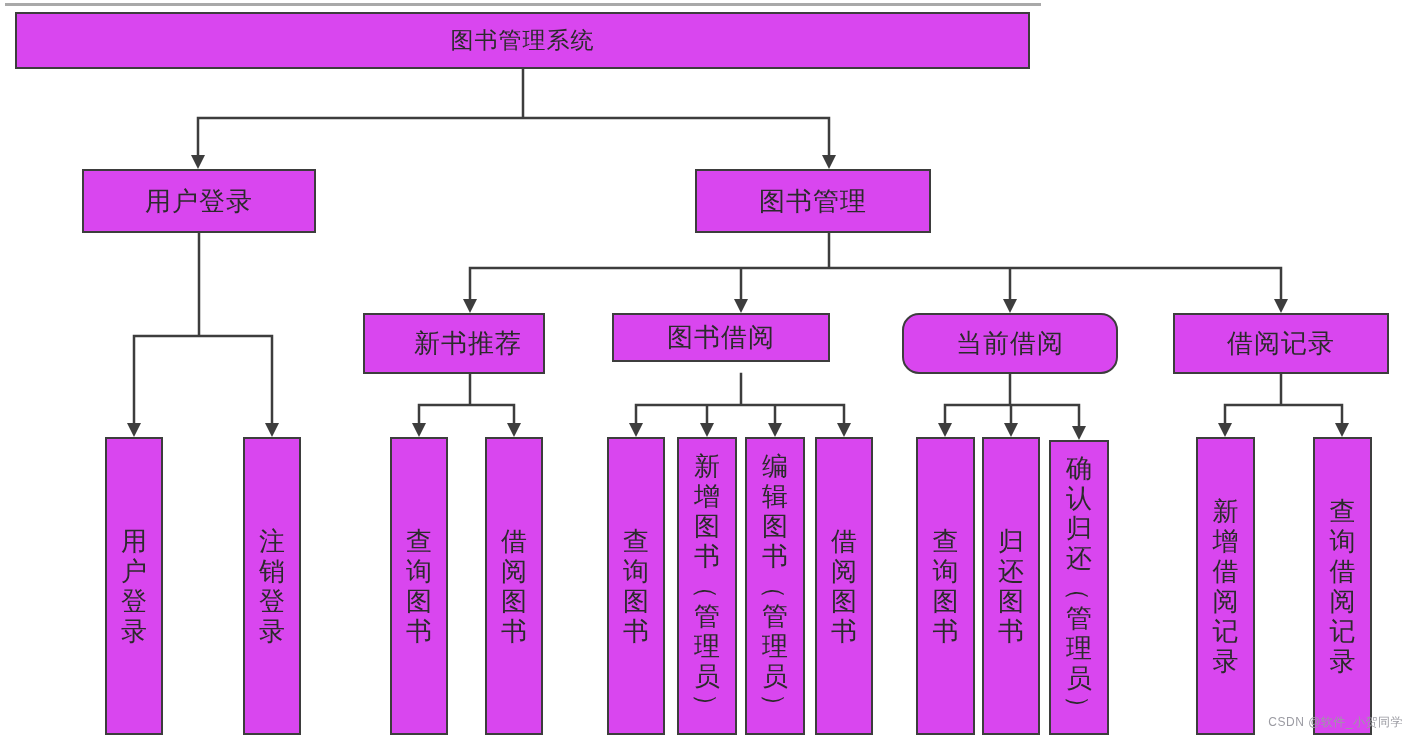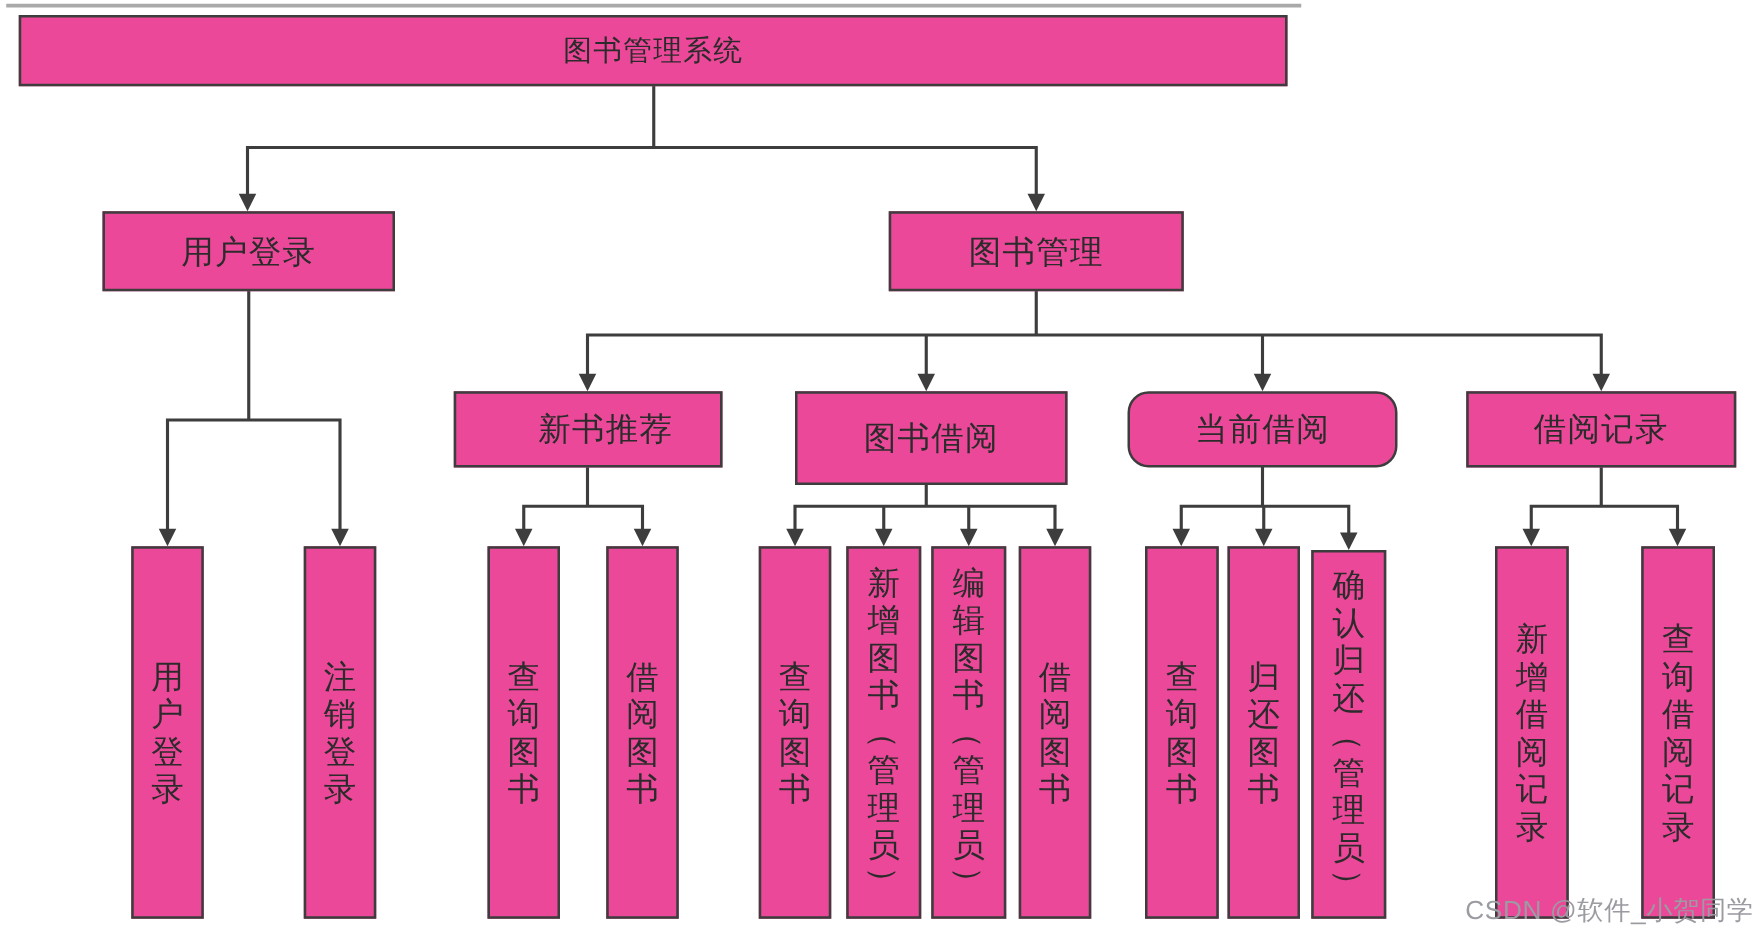--- a/index.html
+++ b/index.html
@@ -3,29 +3,29 @@
 <meta charset="utf-8">
 <style>
   html,body { margin:0; padding:0; background:#ffffff; }
   #canvas {
     position:relative; width:1405px; height:747px; background:#ffffff;
     font-family:"Liberation Sans","DejaVu Sans",sans-serif; overflow:hidden;
   }
   svg.wires { position:absolute; left:0; top:0; width:1405px; height:747px; }
   .box {
     position:absolute; box-sizing:border-box; border:2.5px solid #3d3d3d;
-    background:#ec4899; display:flex; align-items:center; justify-content:center;
+    background:#d946ef; display:flex; align-items:center; justify-content:center;
     color:#2b2b2b; z-index:2;
   }
   .hbox { font-size:26px; letter-spacing:1px; }
   #n-root { left:15px; top:12px; width:1015px; height:57px; font-size:23px; }
   #n-user-login { left:82px;  top:169px; width:234px; height:64px;text-align:right; }
-  #n-book-mgmt  { left:711px; top:169px; width:236px; height:64px; }
-  #n-new-book     { left:363px;  top:313px; width:215px; height:61px;padding-left:28px; }
-  #n-book-borrow  { left:636px;  top:313px; width:218px; height:75px; }
+  #n-book-mgmt  { left:695px; top:169px; width:236px; height:64px; }
+  #n-new-book     { left:363px;  top:313px; width:182px; height:61px;padding-left:28px; }
+  #n-book-borrow  { left:612px;  top:313px; width:218px; height:49px; }
   #n-current      { left:902px;  top:313px; width:216px; height:61px;border-radius:17px; }
   #n-records      { left:1173px; top:313px; width:216px; height:61px; }
   .vleaf {
     flex-direction:column; gap:4px; font-size:26px;
     top:437px; height:298px;
   }
   .vleaf span { display:block; line-height:1; height:1em; }
   .vleaf span.rot { transform:rotate(90deg); }
   #l-user-login   { left:105px;  width:58px; }
   #l-logout       { left:243px;  width:58px; }
@@ -39,21 +39,21 @@
   #l-return-book  { left:982px;  width:58px; }
   #l-confirm      { left:1049px; width:60px; top:440px; height:295px; }
   #l-add-record   { left:1196px; width:59px; }
   #l-query-record { left:1313px; width:59px; }
   #top-artifact {
     position:absolute; left:5px; top:3px; width:1036px; height:3px;
     background:#9a9a9a; opacity:.85; z-index:1;
   }
   #watermark {
     position:absolute; right:2px; top:714px; z-index:5;
-    font-size:21px; color:#9b9ba2; white-space:nowrap; letter-spacing:.5px;text-align:right;
+    font-size:12px; color:#9b9ba2; white-space:nowrap; letter-spacing:.5px;text-align:right;
   }
 </style>
 </head>
 <body>
 
 <div id="canvas">
 
   <div id="top-artifact"></div>
 
   <svg class="wires" viewBox="0 0 1405 747" xmlns="http://www.w3.org/2000/svg">

